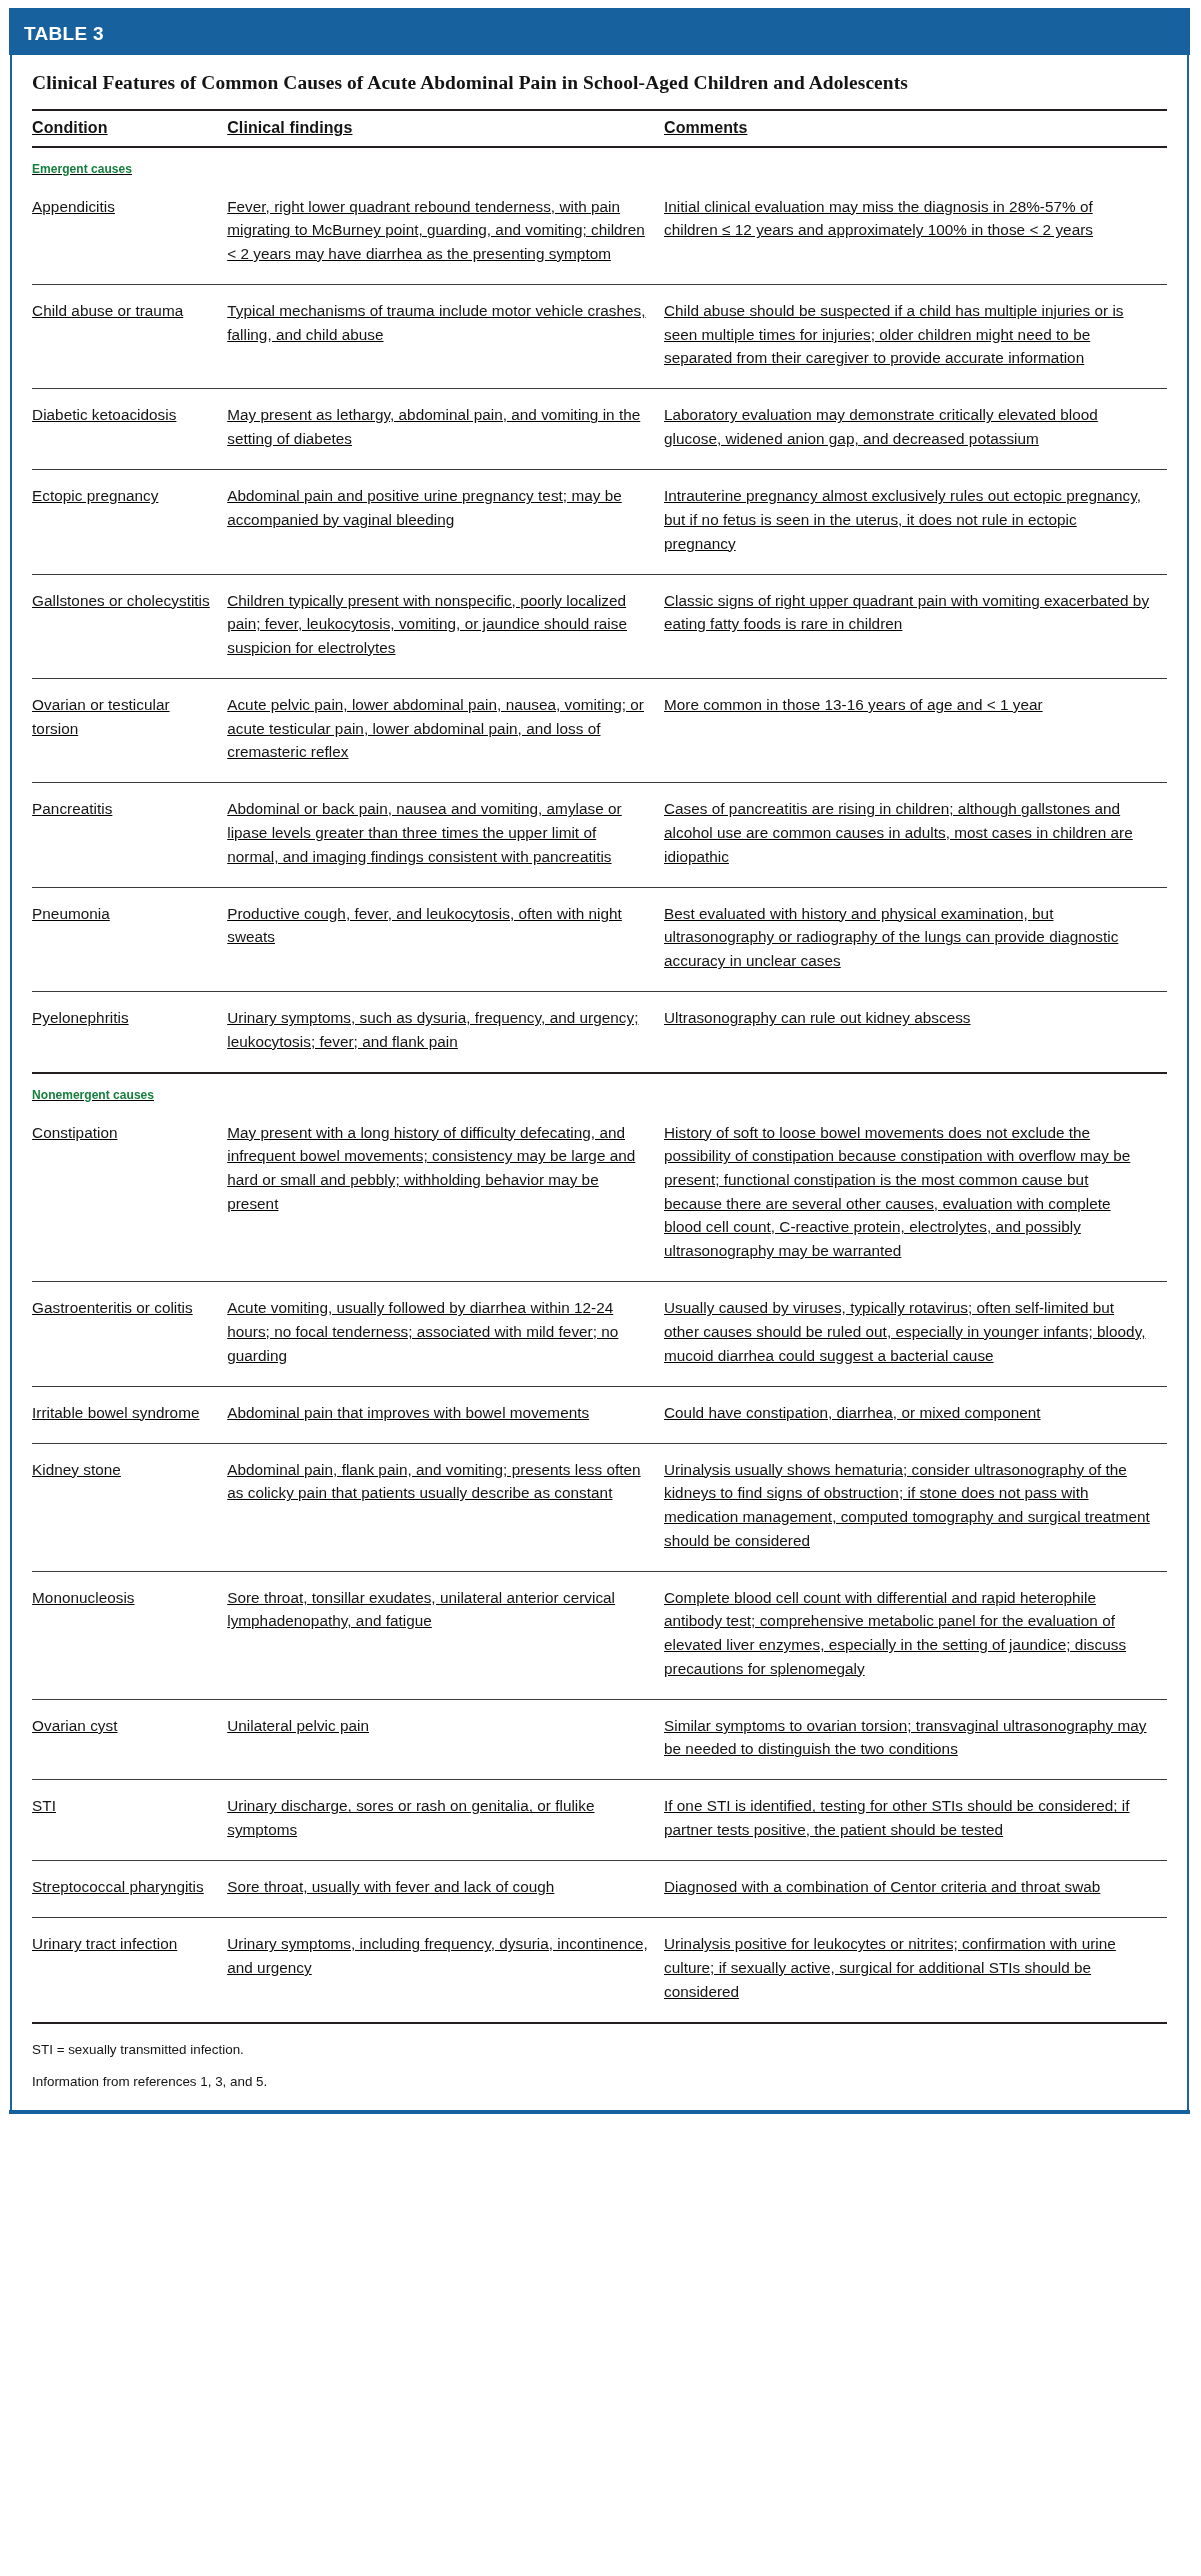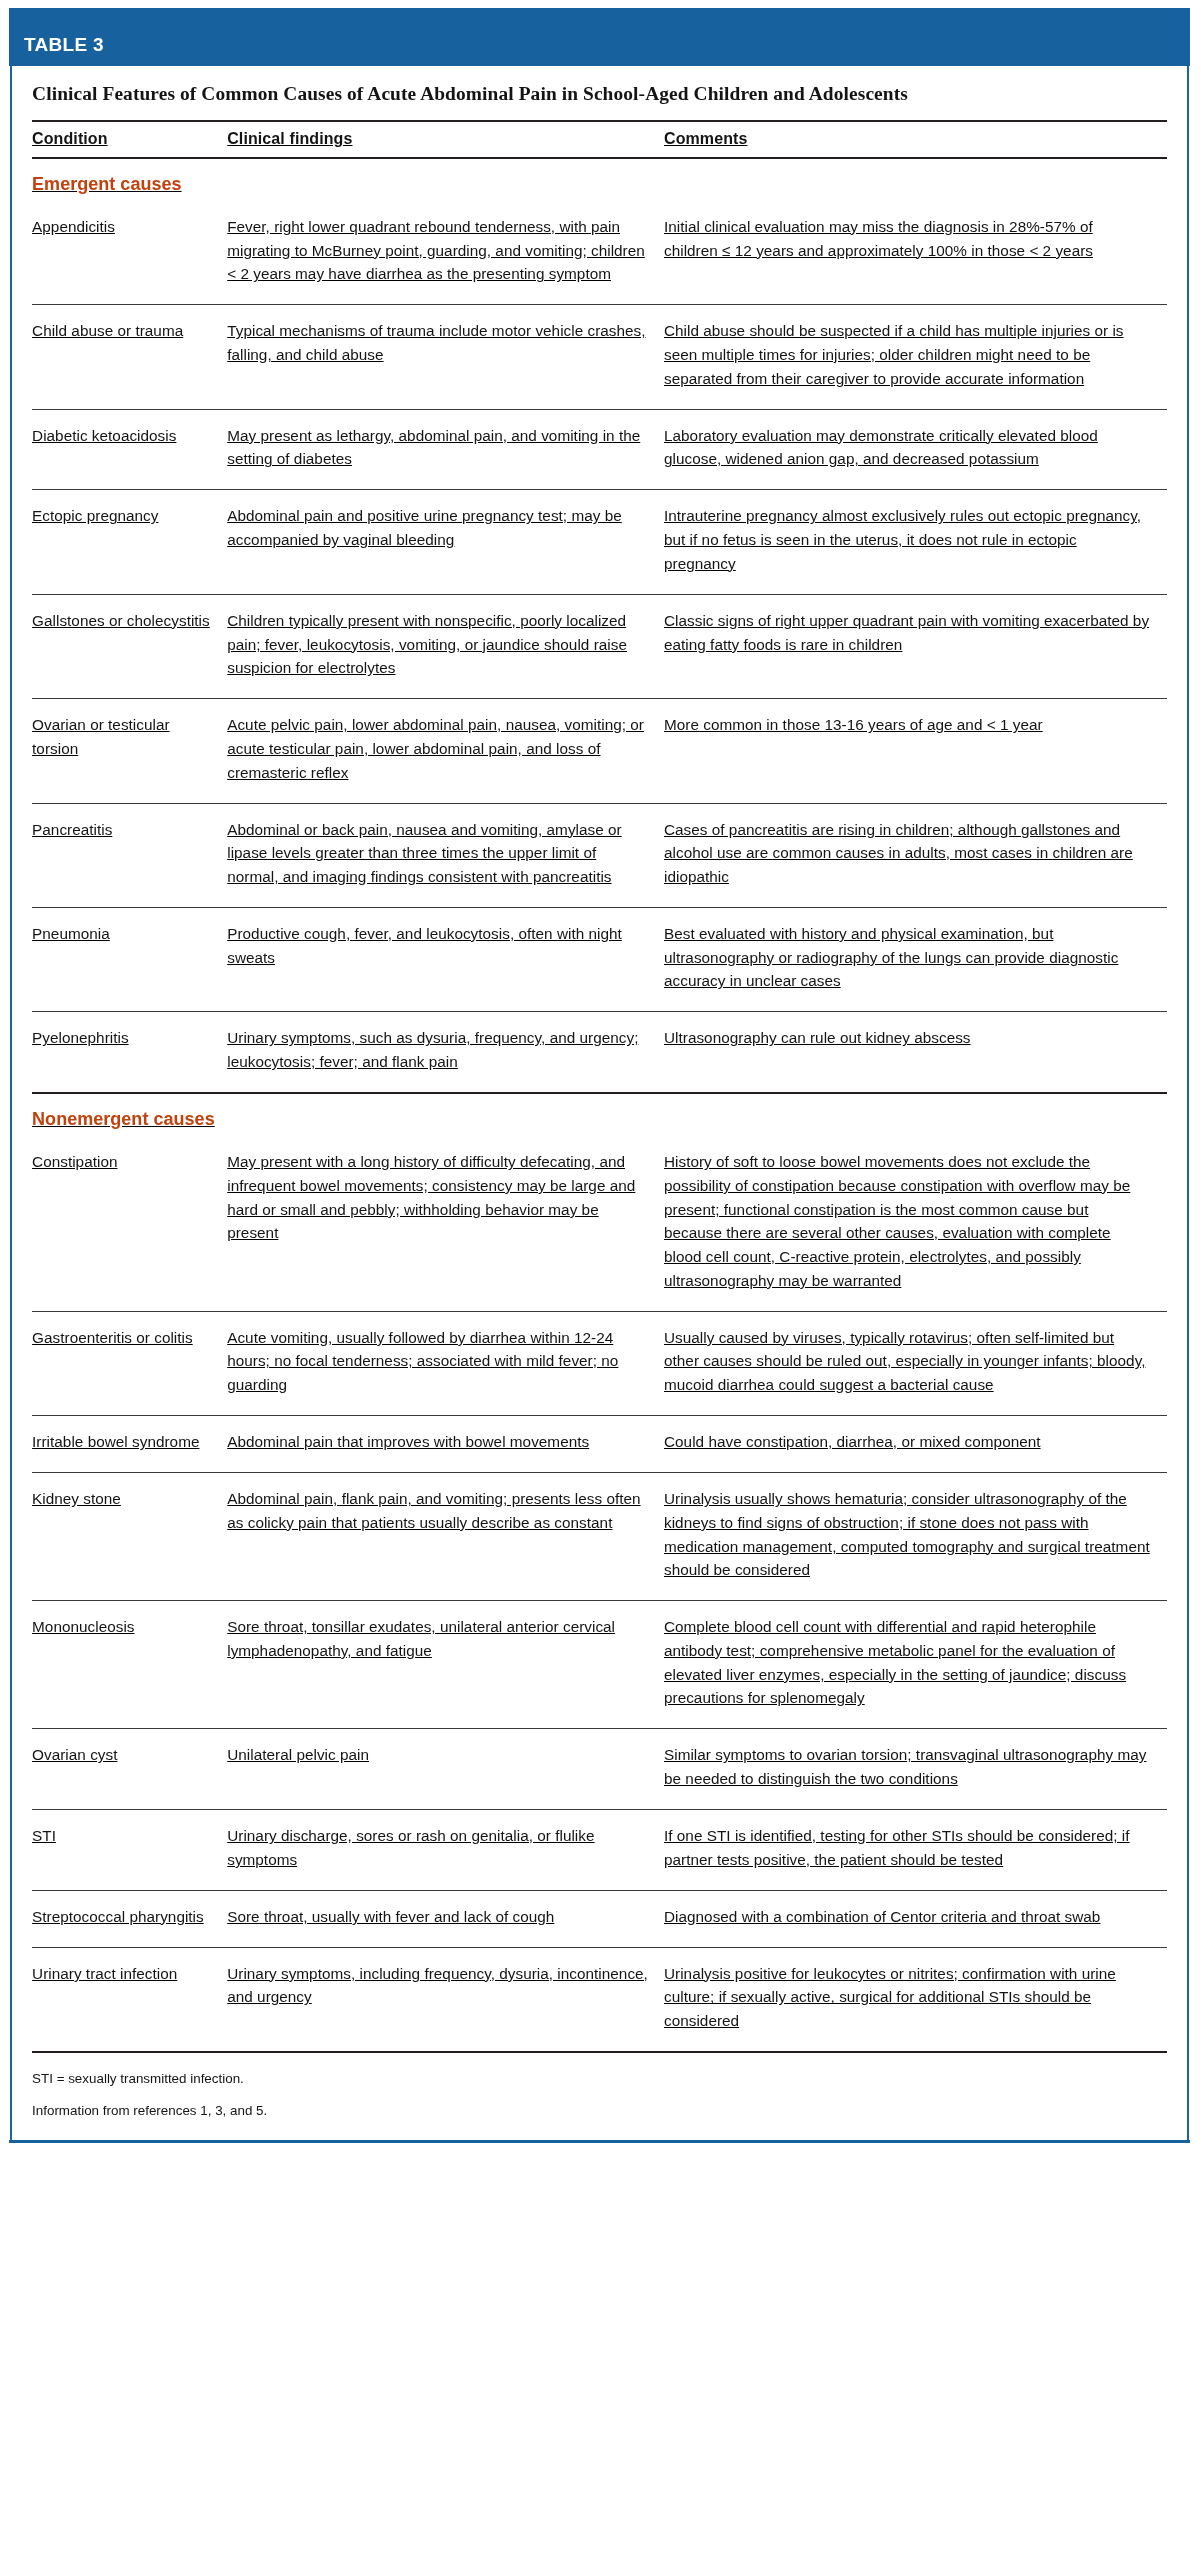--- a/index.html
+++ b/index.html
@@ -28,21 +28,21 @@
     border-left: 2.7px solid #1a63a5;
     border-right: 2.7px solid #1a63a5;
     background: #ffffff;
     box-sizing: border-box;
   }
 
   
   .table-banner {
     background: #17619e;
     color: #ffffff;
-    padding: 27px 15px 12px 15px;
+    padding: 16px 15px 12px 15px;
     box-sizing: border-box;
     margin-left: -2.7px;
     margin-right: -2.7px;
   }
   .table-banner-label {
     font-size: 19px;
     font-weight: bold;
     letter-spacing: 0.3px;
     line-height: 1.05;
     display: block;
@@ -93,23 +93,23 @@
     line-height: 1.55;
     color: #141414;
     padding: 14px 16px 18.3px 0;
     border-bottom: 1.6px solid #3a3a3a;
     letter-spacing: 0.03px;
   }
 
   tr.section-row td {
     border-bottom: none;
     padding: 12px 0 2.2px 0;
-    font-size: 18px;
-    font-weight: bold;
-    color: #c2410c;
+    font-size: 12px;
+    font-weight: bold;
+    color: #15803d;
   }
   tr.last-in-section td {
     border-bottom: 2.7px solid #231f20;
     margin-left: 32px;
   }
   tr.final-row td {
     border-bottom: 2.7px solid #231f20;
   }
 
   

